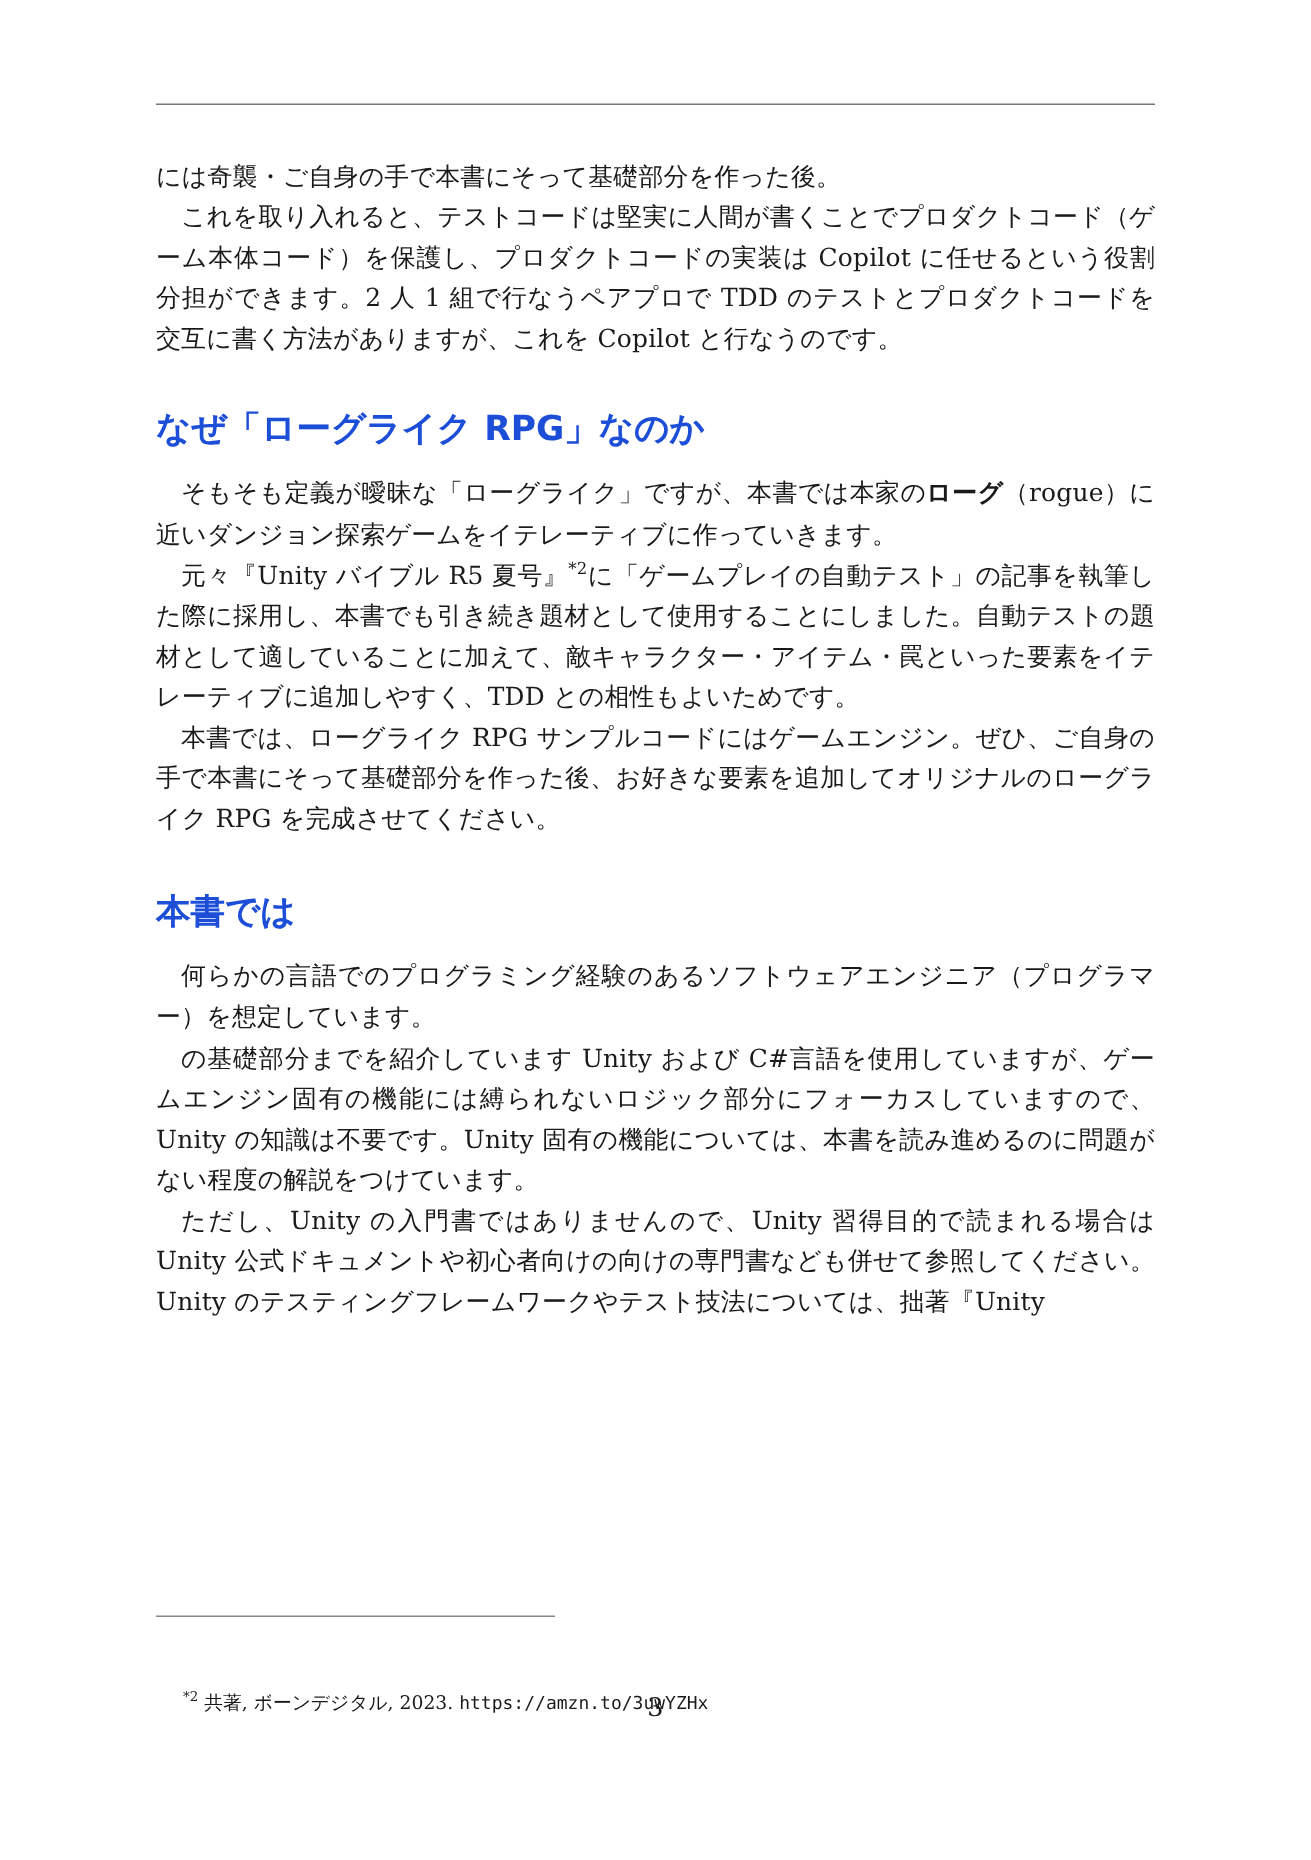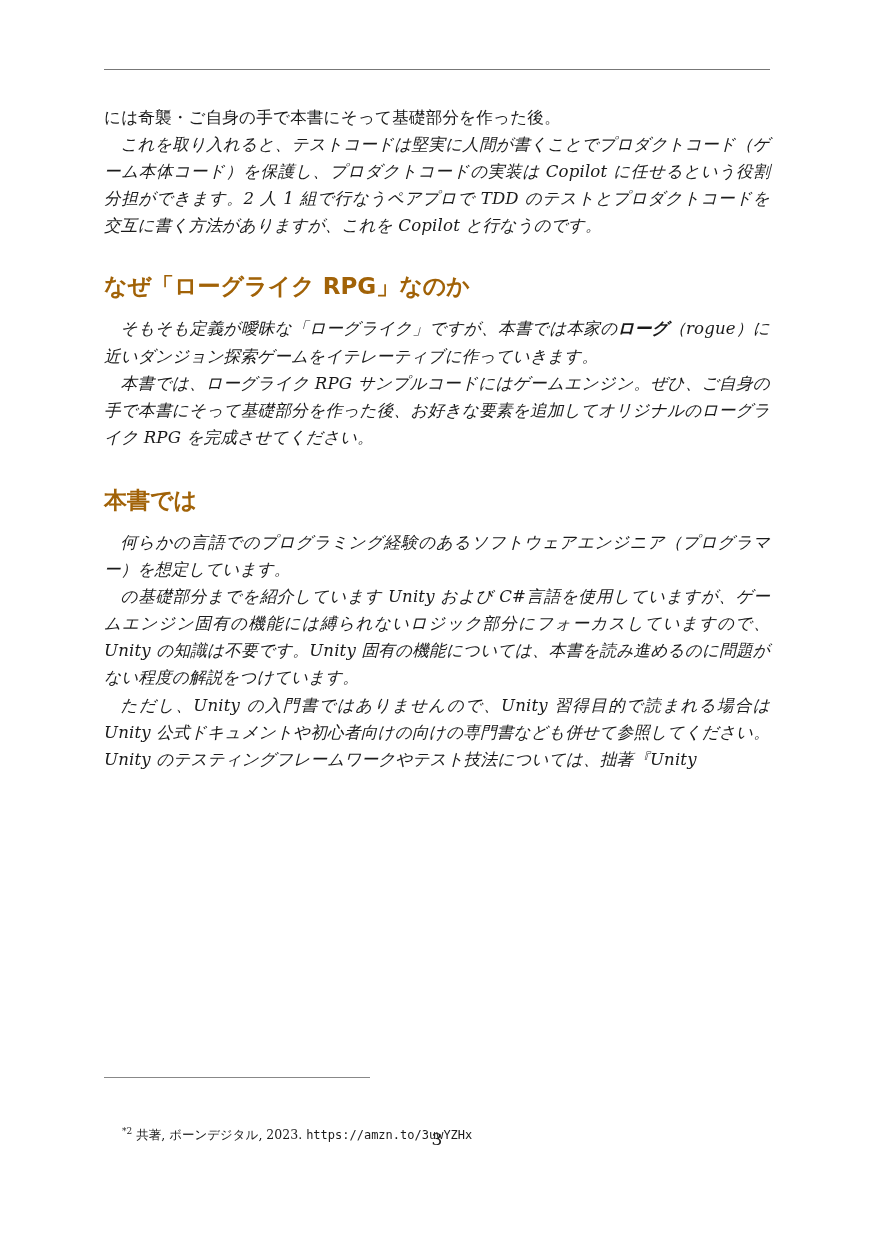--- a/index.html
+++ b/index.html
@@ -32,29 +32,28 @@
     .para {
       margin: 0;
       font-size: 16.6px;
       line-height: 27.1px;
       text-align: justify;
       text-justify: inter-character;
       letter-spacing: 0.15px;
     }
     .para.indent {
       text-indent: 1em;
-      font-style: italic;
     }
     .heading {
       margin: 0;
       font-family: "DejaVu Sans", "Liberation Sans", sans-serif;
       font-weight: bold;
       font-size: 23px;
       line-height: 30px;
-      color: #a16207;
+      color: #1d4ed8;
     }
     .h1-block {
       margin-top: 32px;
       margin-bottom: 14px;
     }
     .h2-block {
       margin-top: 34px;
       margin-bottom: 14px;
     }
     .bold-sans {
@@ -111,20 +110,21 @@
 
   <p class="para">には奇襲・ご自身の手で本書にそって基礎部分を作った後。</p>
   <p class="para indent">これを取り入れると、テストコードは堅実に人間が書くことでプロダクトコード（ゲーム本体コード）を保護し、プロダクトコードの実装は Copilot に任せるという役割分担ができます。2 人 1 組で行なうペアプロで TDD のテストとプロダクトコードを交互に書く方法がありますが、これを Copilot と行なうのです。</p>
 
   <div class="h1-block">
     <h2 class="heading">なぜ「ローグライク RPG」なのか</h2>
   </div>
 
   <p class="para indent"><span>そもそも定義が曖昧な「ローグライク」ですが、本書では本家の</span><span class="bold-sans">ローグ</span><span>（rogue）に近いダンジョン探索ゲームをイテレーティブに作っていきます。</span></p>
 
+  <p class="para indent"><span>元々『Unity バイブル R5 夏号』</span><sup class="fnref">*2</sup><span>に「ゲームプレイの自動テスト」の記事を執筆した際に採用し、本書でも引き続き題材として使用することにしました。自動テストの題材として適していることに加えて、敵キャラクター・アイテム・罠といった要素をイテレーティブに追加しやすく、TDD との相性もよいためです。</span></p>
 
   <p class="para indent">本書では、ローグライク RPG サンプルコードにはゲームエンジン。ぜひ、ご自身の手で本書にそって基礎部分を作った後、お好きな要素を追加してオリジナルのローグライク RPG を完成させてください。</p>
 
   <div class="h2-block">
     <h2 class="heading">本書では</h2>
   </div>
 
   <p class="para indent">何らかの言語でのプログラミング経験のあるソフトウェアエンジニア（プログラマー）を想定しています。</p>
   <p class="para indent">の基礎部分までを紹介しています Unity および C#言語を使用していますが、ゲームエンジン固有の機能には縛られないロジック部分にフォーカスしていますので、Unity の知識は不要です。Unity 固有の機能については、本書を読み進めるのに問題がない程度の解説をつけています。</p>
   <p class="para indent">ただし、Unity の入門書ではありませんので、Unity 習得目的で読まれる場合は Unity 公式ドキュメントや初心者向けの向けの専門書なども併せて参照してください。Unity のテスティングフレームワークやテスト技法については、拙著『Unity</p>

